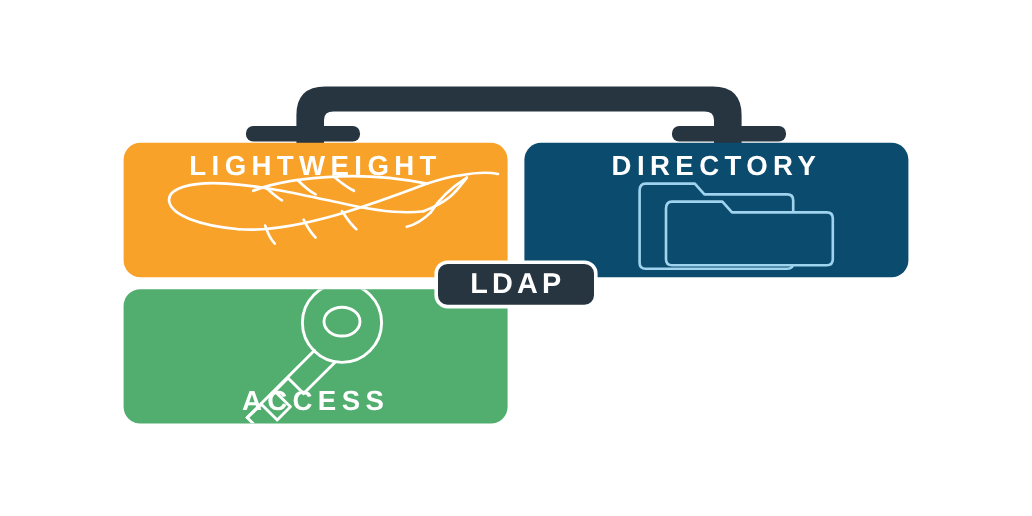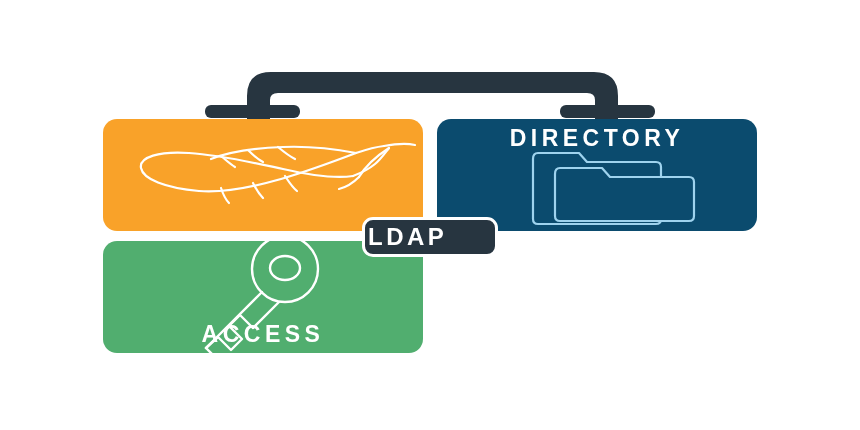--- a/index.html
+++ b/index.html
@@ -88,21 +88,21 @@
     left: 362px;
     top: 217px;
     width: 136px;
     height: 40px;
     border-radius: 11px;
     background: #273540;
     border: 3px solid #ffffff;
     box-sizing: border-box;
     display: flex;
     align-items: center;
-    justify-content: flex-start;
+    justify-content: center;
     z-index: 10;
   }
   #ldap-badge-text {
     color: #ffffff;
     font-family: "Liberation Sans", sans-serif;
     font-weight: bold;
     font-size: 24px;
     letter-spacing: 3.5px;
     line-height: 1;
     padding-left: 3px;
@@ -156,20 +156,21 @@
             <path d="M 118 69 C 120 75 122 80 126 84"></path>
 
             <path d="M 250 57 C 258 54 266 50 272 45 C 278 40 282 34 286 29"></path>
             <path d="M 253 34 C 262 31 272 28 281 27"></path>
             <path d="M 281 27 C 292 25 303 24 312 26"></path>
             <path d="M 286 29 C 272 38 262 48 256 58"></path>
             <path d="M 256 58 C 250 64 244 68 236 70"></path>
           </g>
         </svg>
       </div>
+      <div class="panel-label label-top">LIGHTWEIGHT</div>
     </div>
 
     <div class="panel bl">
       <div class="panel-art">
         <svg viewBox="0 0 320 112" xmlns="http://www.w3.org/2000/svg">
           <g fill="none" stroke="#FFFFFF" stroke-width="2.4" stroke-linejoin="round" stroke-linecap="round">
 
             <circle cx="182" cy="28" r="33"></circle>
 
             <ellipse cx="182" cy="27" rx="15" ry="12"></ellipse>

